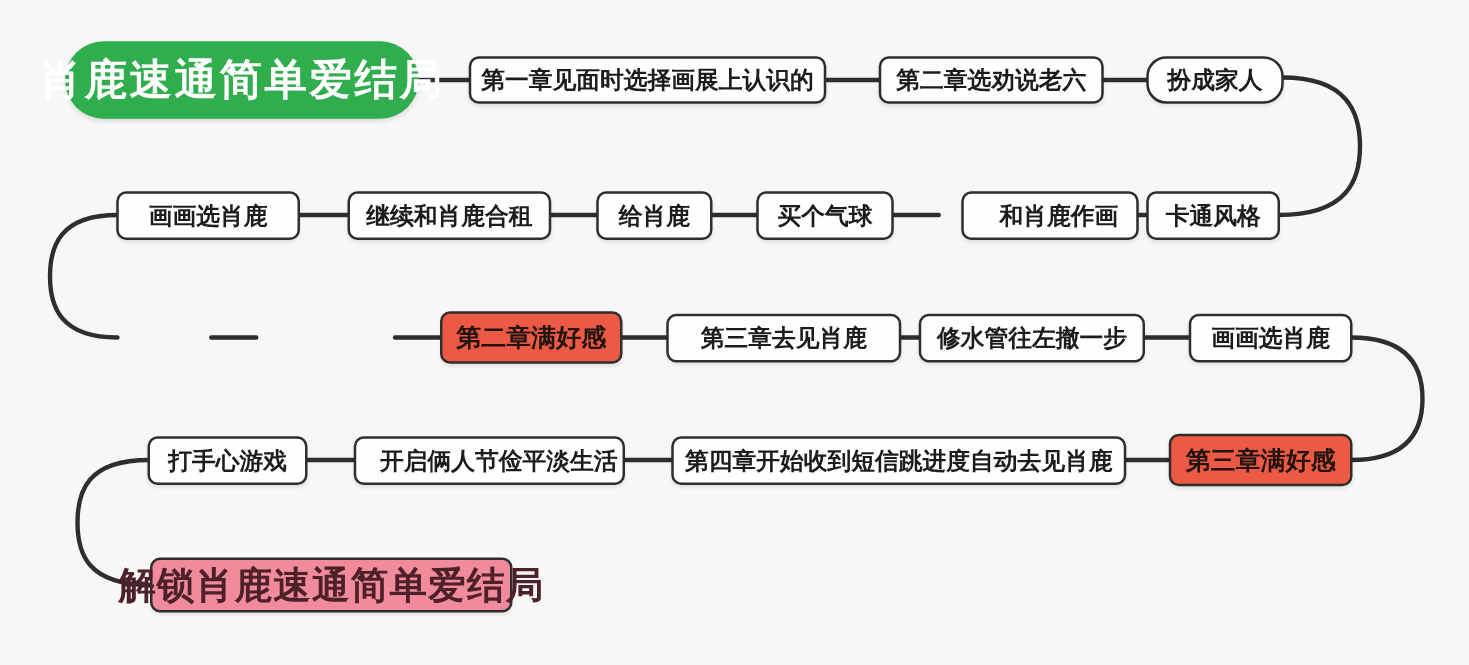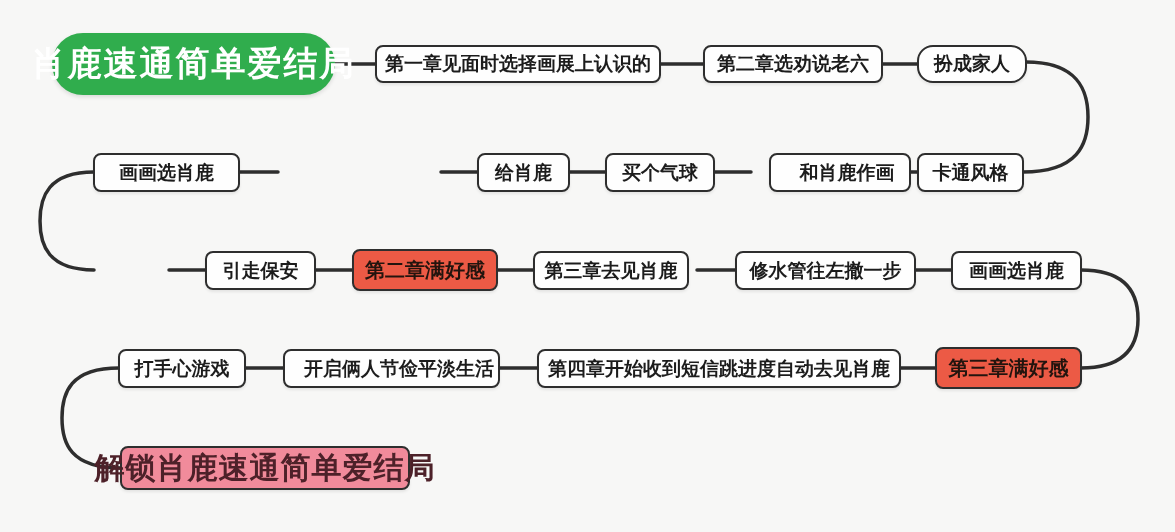--- a/index.html
+++ b/index.html
@@ -65,28 +65,28 @@
       <path d="M119 368 C70 368 62 393 62 418 C62 443 70 468 121 468"></path>
     </g>
   </svg>
 
   <div class="node node-start" style="left:52px;top:33px;width:283px;height:62px;">肖鹿速通简单爱结局</div>
   <div class="node" style="left:375px;top:45px;width:286px;height:38px;">第一章见面时选择画展上认识的</div>
   <div class="node" style="left:703px;top:45px;width:180px;height:38px;">第二章选劝说老六</div>
   <div class="node" style="left:917px;top:45px;width:110px;height:38px;border-radius:16px;">扮成家人</div>
 
   <div class="node" style="left:93px;top:153px;width:147px;height:39px;">画画选肖鹿</div>
+  <div class="node" style="left:278px;top:153px;width:163px;height:39px;">继续和肖鹿合租</div>
   <div class="node" style="left:477px;top:153px;width:93px;height:39px;">给肖鹿</div>
   <div class="node" style="left:605px;top:153px;width:110px;height:39px;">买个气球</div>
   <div class="node" style="left:769px;top:153px;width:142px;height:39px;padding-left:20px;">和肖鹿作画</div>
   <div class="node" style="left:917px;top:153px;width:107px;height:39px;">卡通风格</div>
 
-  <div class="node" style="left:205px;top:251px;width:111px;height:39px;">引走保安</div>
   <div class="node node-milestone" style="left:352px;top:249px;width:146px;height:42px;">第二章满好感</div>
-  <div class="node" style="left:533px;top:251px;width:156px;height:39px;">第三章去见肖鹿</div>
+  <div class="node" style="left:533px;top:251px;width:188px;height:39px;">第三章去见肖鹿</div>
   <div class="node" style="left:951px;top:251px;width:131px;height:39px;">画画选肖鹿</div>
   <div class="node" style="left:735px;top:251px;width:181px;height:39px;">修水管往左撤一步</div>
 
   <div class="node" style="left:118px;top:349px;width:128px;height:39px;">打手心游戏</div>
   <div class="node" style="left:283px;top:349px;width:217px;height:39px;padding-left:21px;">开启俩人节俭平淡生活</div>
   <div class="node" style="left:537px;top:349px;width:364px;height:39px;">第四章开始收到短信跳进度自动去见肖鹿</div>
   <div class="node node-milestone" style="left:935px;top:347px;width:147px;height:42px;">第三章满好感</div>
 
   <div class="node node-ending" style="left:120px;top:446px;width:290px;height:44px;">解锁肖鹿速通简单爱结局</div>
 

